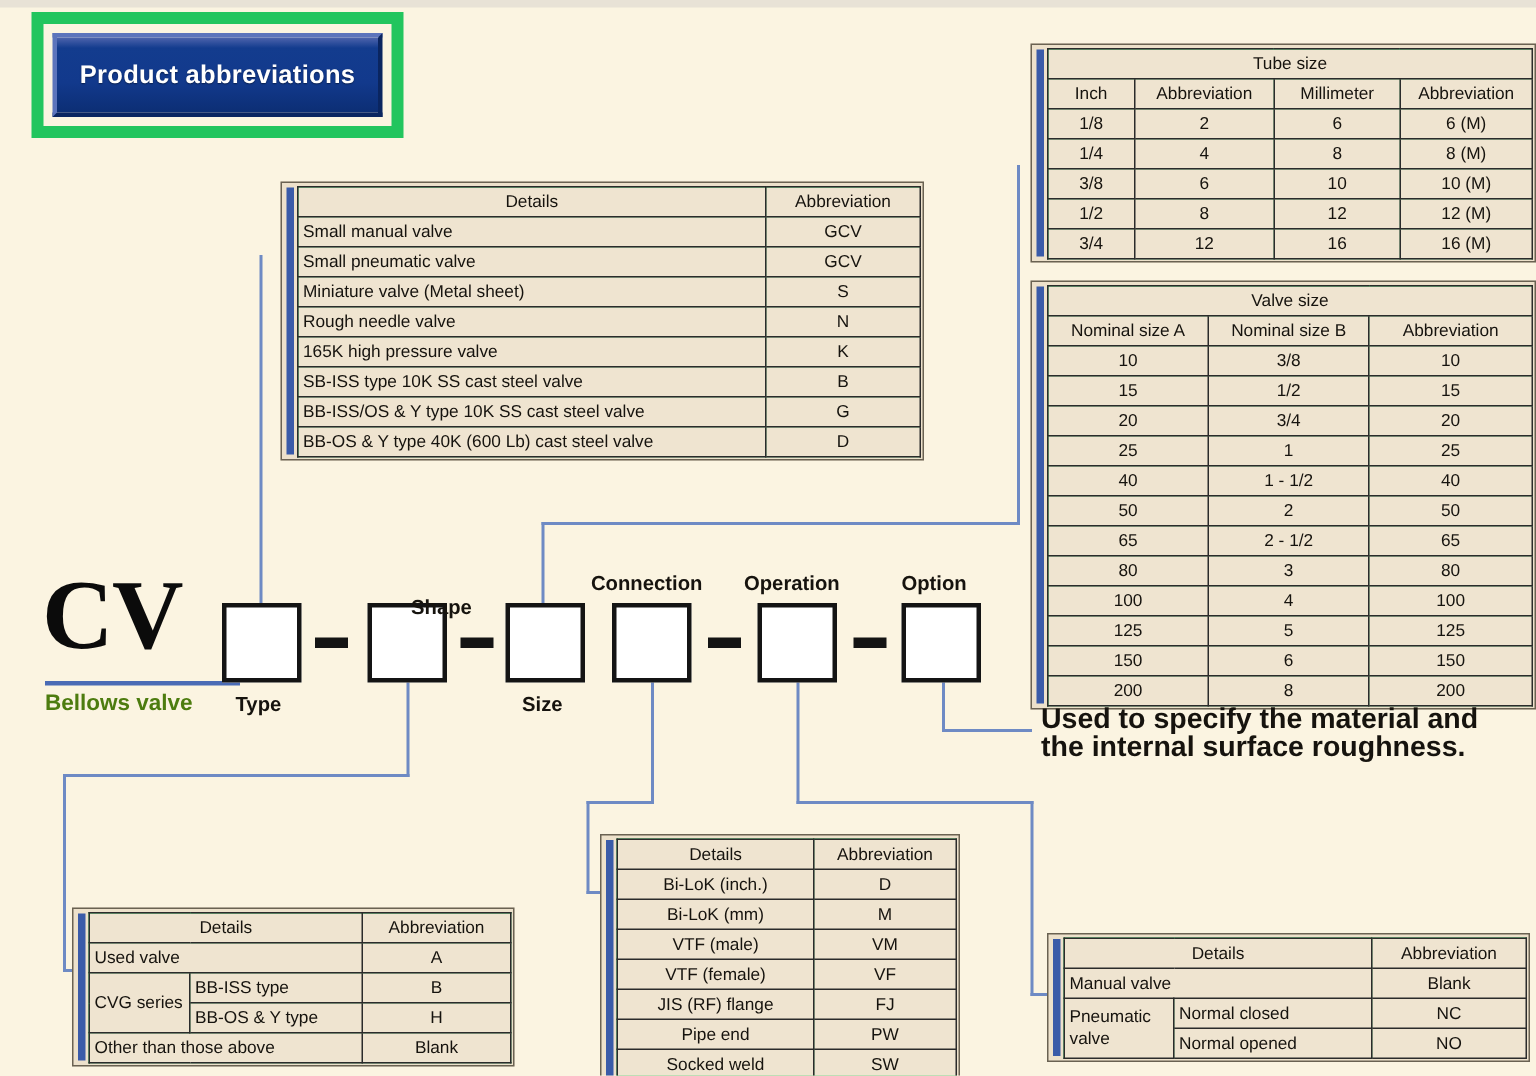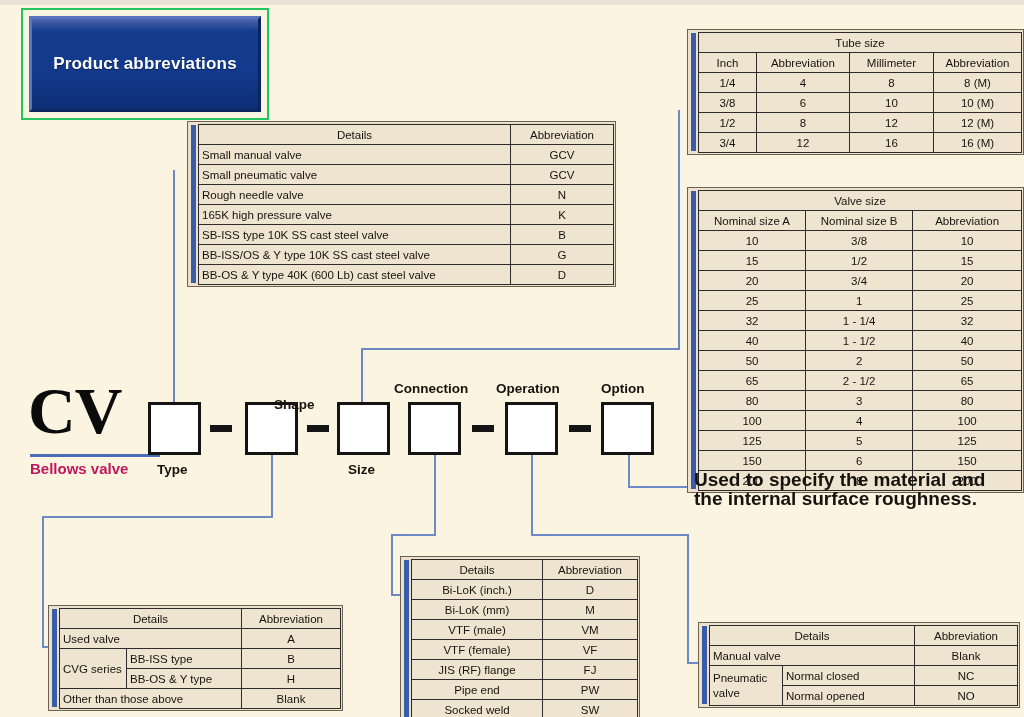--- a/index.html
+++ b/index.html
@@ -9,22 +9,22 @@
     background:#FBF4E1;
     font-family:"Liberation Sans", sans-serif;
     position:relative;overflow:hidden;
     -webkit-font-smoothing:antialiased;
   }
   #stage{position:absolute;inset:0;width:1024px;height:717px;}
   .topstrip{position:absolute;left:0;top:0;width:1024px;height:5px;background:#E8E2D6;}
 
   
   .banner-outer{
-    position:absolute;left:21px;top:8px;width:248px;height:112px;
-    border:2px solid #22c55e;background:#FBF4E1;padding:6px;box-sizing:border-box;
+    position:absolute;left:21px;top:8px;width:248px;height:84px;
+    border:8px solid #22c55e;background:#FBF4E1;padding:6px;box-sizing:border-box;
   }
   .banner-inner{
     width:100%;height:100%;box-sizing:border-box;
     background:linear-gradient(180deg,#4E64AD 0%,#133C8E 14%,#12398C 60%,#0C2E74 100%);
     border-left:3px solid #5C74BC;border-top:3px solid #5C74BC;
     border-right:3px solid #0A2560;border-bottom:3px solid #0A2560;
     display:flex;align-items:center;justify-content:center;
   }
   .banner-inner span{
     color:#FFFFFF;font-weight:bold;font-size:17px;letter-spacing:.2px;
@@ -48,21 +48,21 @@
   td.sep{border-left:3px double #2B2B2B;}
 
   
   .codearea{position:absolute;left:0;top:370px;width:700px;height:120px;}
   .cv{
     position:absolute;left:28px;top:10px;
     font-family:"Liberation Serif", serif;font-weight:bold;
     font-size:66px;line-height:62px;color:#0B0B0B;letter-spacing:-1px;
   }
   .cvrule{position:absolute;left:30px;top:84px;width:130px;height:3px;background:#4A6BB5;}
-  .cvlabel{position:absolute;left:30px;top:90px;font-size:15px;font-weight:bold;color:#be185d;}
+  .cvlabel{position:absolute;left:30px;top:90px;font-size:15px;font-weight:bold;color:#4d7c0f;}
   .bx{position:absolute;width:53px;height:53px;background:#FFFFFF;border:3px solid #141414;box-sizing:border-box;}
   .dash{position:absolute;width:22px;height:7px;background:#141414;}
   .blab{position:absolute;font-size:13.5px;font-weight:bold;color:#16130E;white-space:nowrap;}
 
   
   .ln{position:absolute;background:#6E8AC4;}
   .lnh{height:2px;}
   .lnv{width:2px;}
 
   .note{position:absolute;font-size:19px;font-weight:bold;color:#16130E;line-height:19px;}
@@ -114,20 +114,24 @@
       </tr>
       <tr>
             <td class="l">Small manual valve</td>
             <td class="c">GCV</td>
           </tr>
       <tr>
             <td class="l">Small pneumatic valve</td>
             <td class="c">GCV</td>
           </tr>
       <tr>
+            <td class="l">Miniature valve (Metal sheet)</td>
+            <td class="c">S</td>
+          </tr>
+      <tr>
             <td class="l">Rough needle valve</td>
             <td class="c">N</td>
           </tr>
       <tr>
             <td class="l">165K high pressure valve</td>
             <td class="c">K</td>
           </tr>
       <tr>
             <td class="l">SB-ISS type 10K SS cast steel valve</td>
             <td class="c">B</td>
@@ -151,20 +155,26 @@
           <tr>
         <td class="hd" colspan="4">Tube size</td>
       </tr>
       <tr>
         <td class="hd" style="width:56px;">Inch</td>
         <td class="hd" style="width:90px;">Abbreviation</td>
         <td class="hd sep" style="width:82px;">Millimeter</td>
         <td class="hd" style="width:84px;">Abbreviation</td>
       </tr>
       <tr>
+            <td class="c">1/8</td>
+            <td class="c">2</td>
+            <td class="c sep">6</td>
+            <td class="c">6 (M)</td>
+          </tr>
+      <tr>
             <td class="c">1/4</td>
             <td class="c">4</td>
             <td class="c sep">8</td>
             <td class="c">8 (M)</td>
           </tr>
       <tr>
             <td class="c">3/8</td>
             <td class="c">6</td>
             <td class="c sep">10</td>
             <td class="c">10 (M)</td>
@@ -209,25 +219,20 @@
           </tr>
       <tr>
             <td class="c">20</td>
             <td class="c">3/4</td>
             <td class="c">20</td>
           </tr>
       <tr>
             <td class="c">25</td>
             <td class="c">1</td>
             <td class="c">25</td>
-          </tr>
-      <tr>
-            <td class="c">32</td>
-            <td class="c">1 - 1/4</td>
-            <td class="c">32</td>
           </tr>
       <tr>
             <td class="c">40</td>
             <td class="c">1 - 1/2</td>
             <td class="c">40</td>
           </tr>
       <tr>
             <td class="c">50</td>
             <td class="c">2</td>
             <td class="c">50</td>

